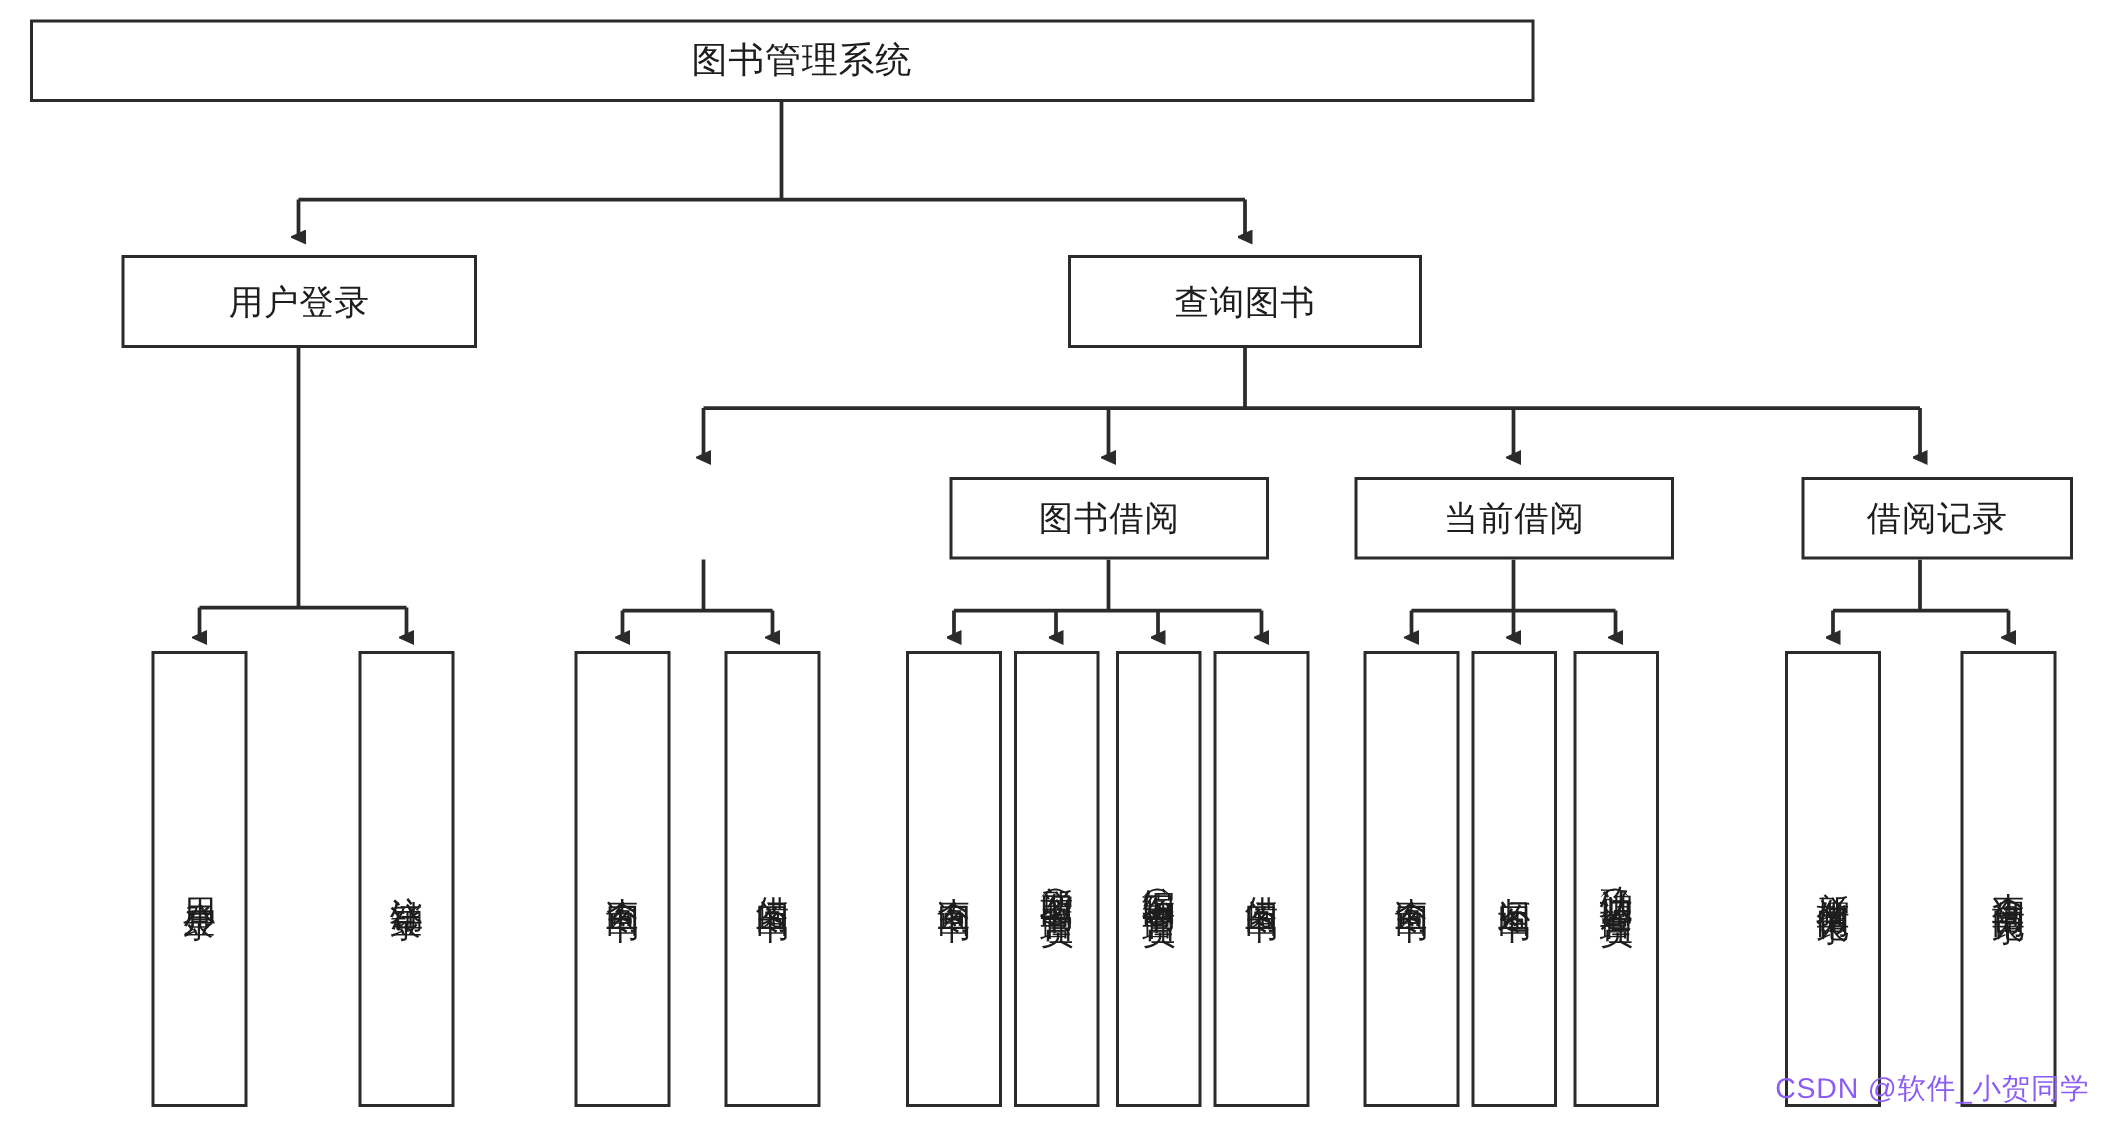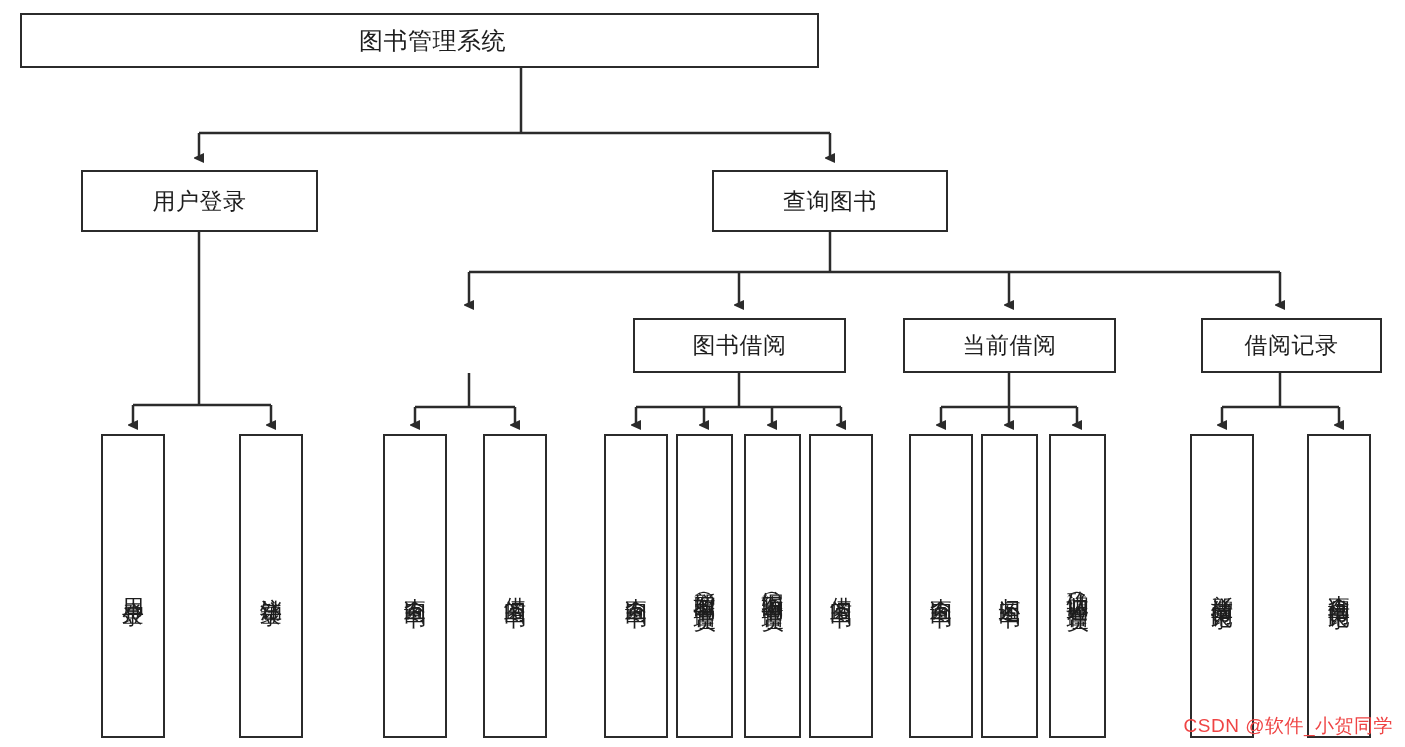--- a/index.html
+++ b/index.html
@@ -60,21 +60,21 @@
     font-size: 22px;
     line-height: 1.0;
     letter-spacing: 3px;
     white-space: nowrap;
   }
   #watermark {
     position: absolute;
     right: 12px;
     bottom: 8px;
     font-size: 19px;
-    color: #ef4444;
+    color: #8b5cf6;
     letter-spacing: 0.5px;
     z-index: 5;
     user-select: none;
   }
 </style>
 </head>
 <body>
 
 <div id="canvas">
 
@@ -121,21 +121,21 @@
       <path d="M1009,407 L1009,425" marker-end="url(#arrow)"></path>
       <path d="M1077,407 L1077,425" marker-end="url(#arrow)"></path>
 
       <path d="M1280,373 L1280,407"></path>
       <path d="M1222,407 L1339,407"></path>
       <path d="M1222,407 L1222,425" marker-end="url(#arrow)"></path>
       <path d="M1339,407 L1339,425" marker-end="url(#arrow)"></path>
     </g>
   </svg>
 
-  <div class="node h root" style="left:20px; top:13px; width:799px; height:55px;padding-left:26px;">
+  <div class="node h root" style="left:20px; top:13px; width:1003px; height:55px;padding-left:26px;">
     <span class="lbl">图书管理系统</span>
   </div>
 
   <div class="node h" style="left:81px; top:170px; width:237px; height:62px;">
     <span class="lbl">用户登录</span>
   </div>
   <div class="node h" style="left:712px; top:170px; width:236px; height:62px;">
     <span class="lbl">查询图书</span>
   </div>
 

